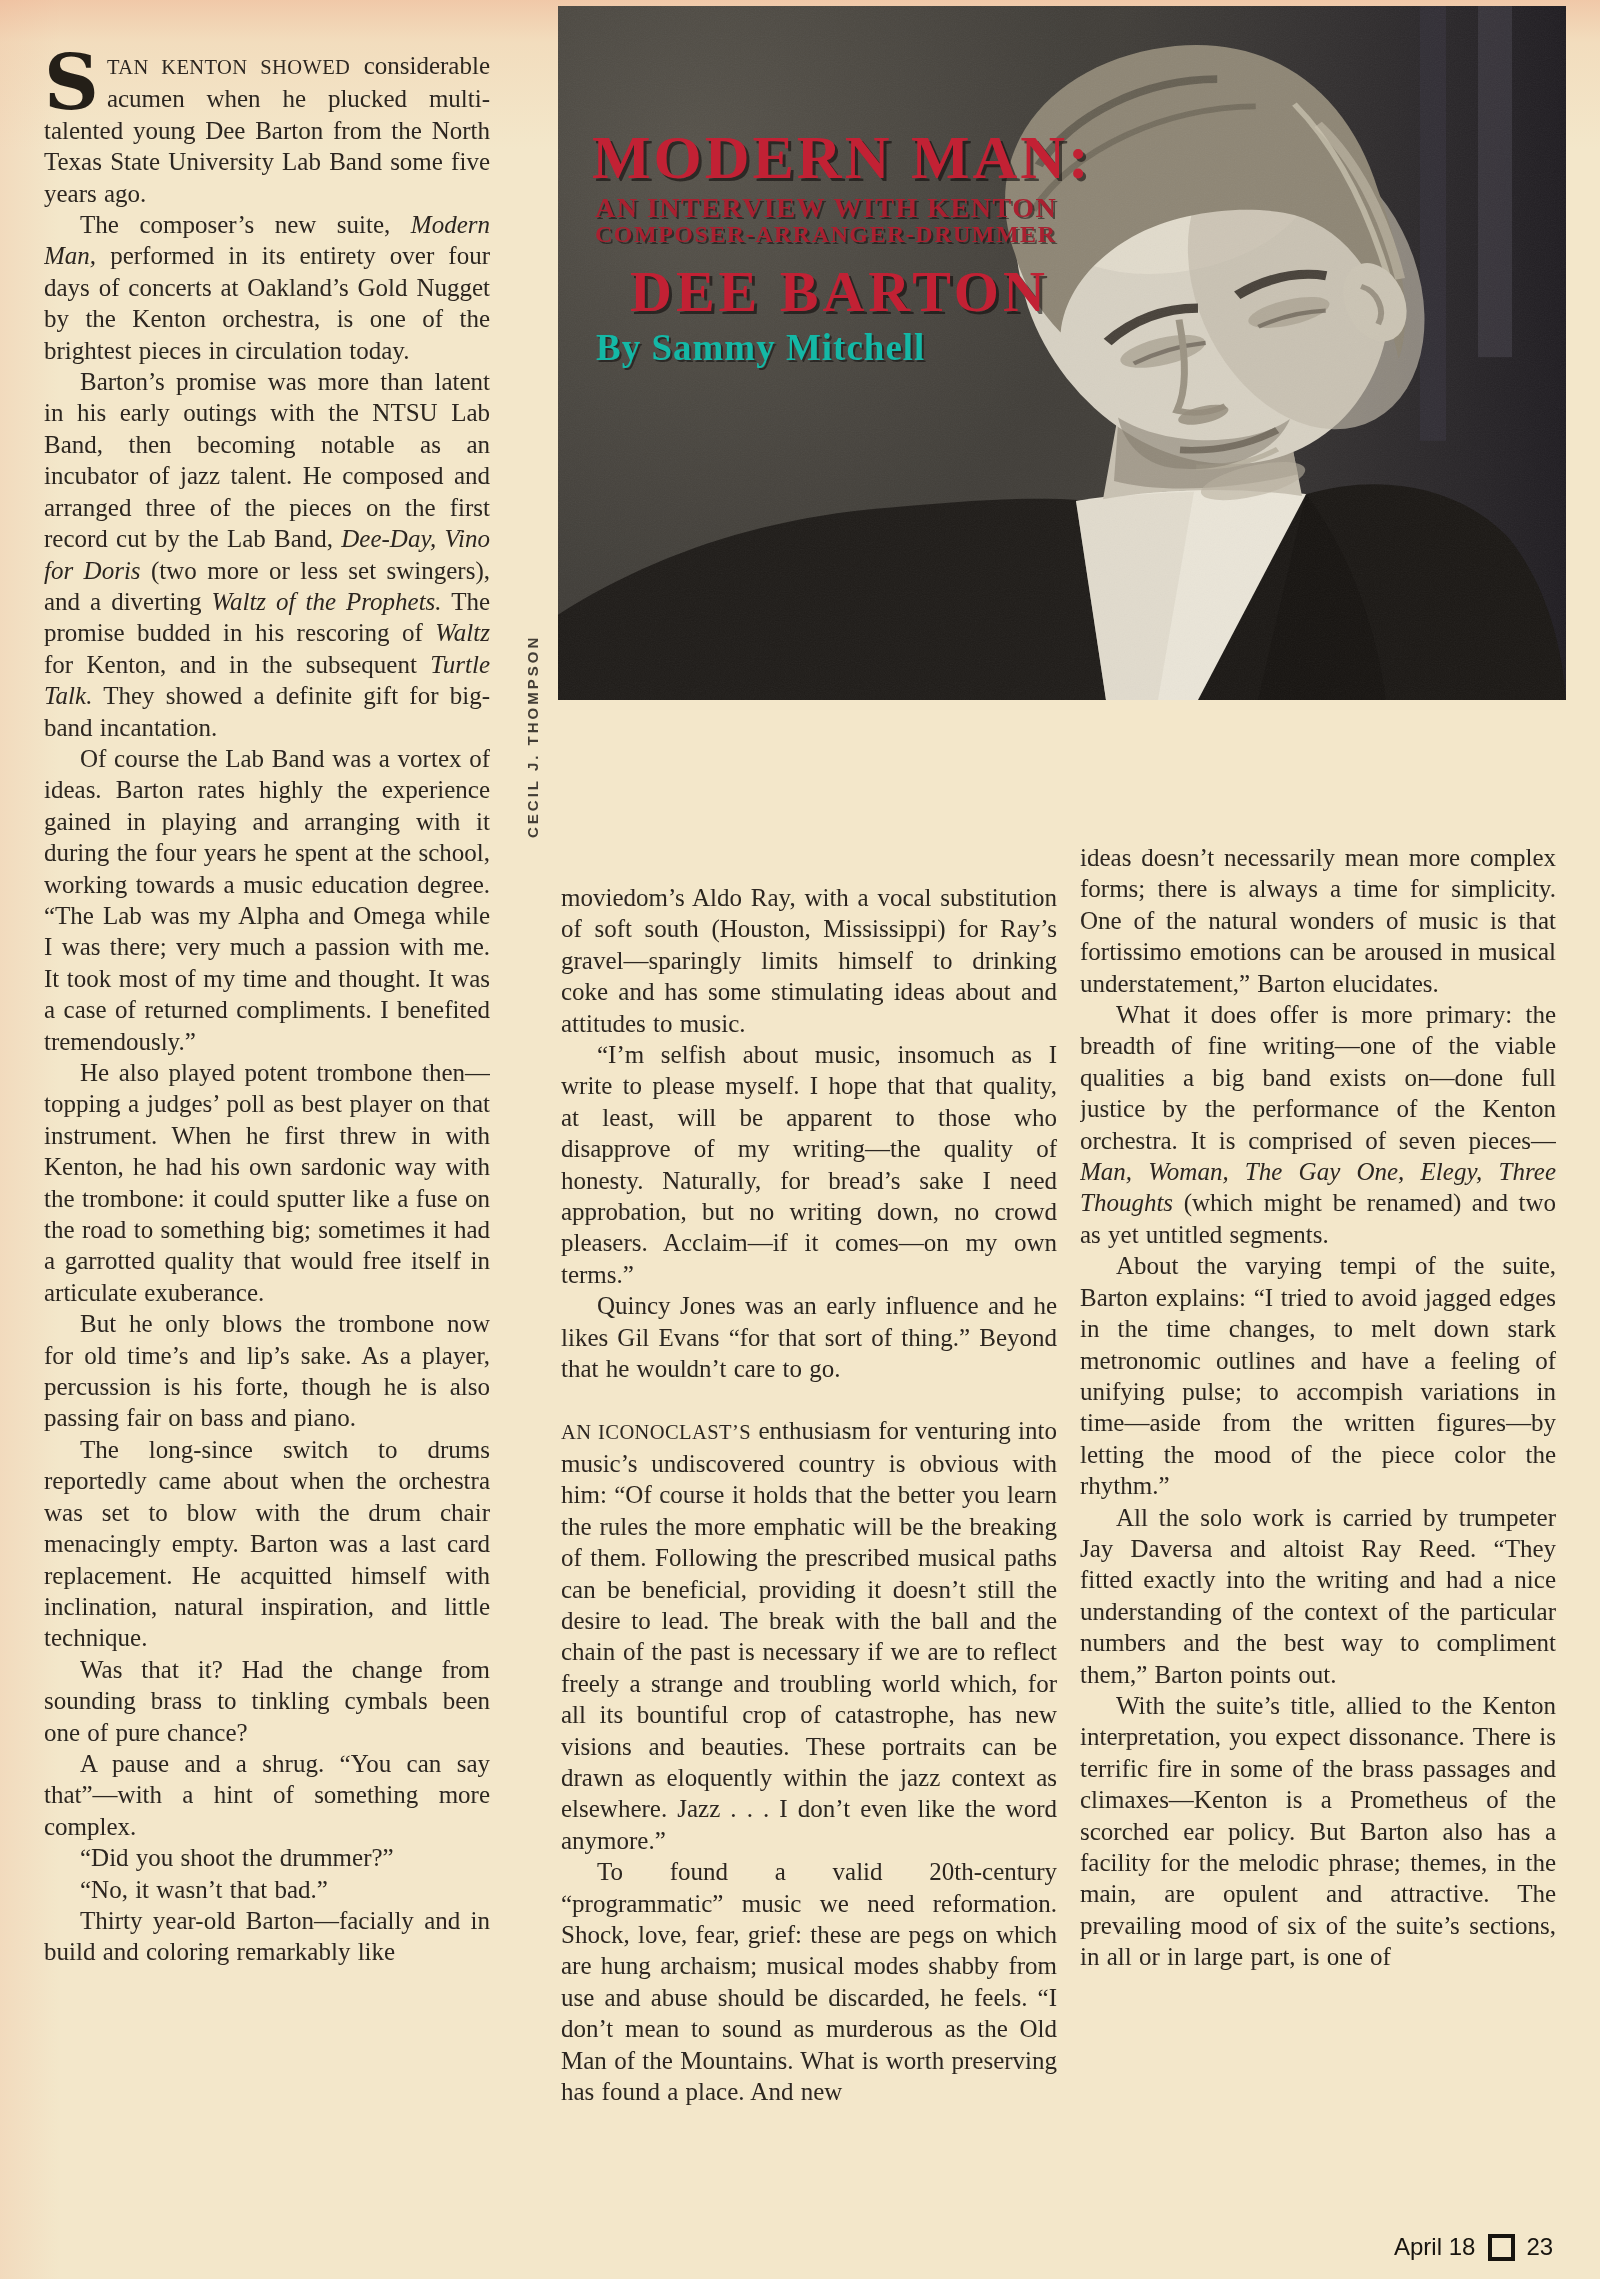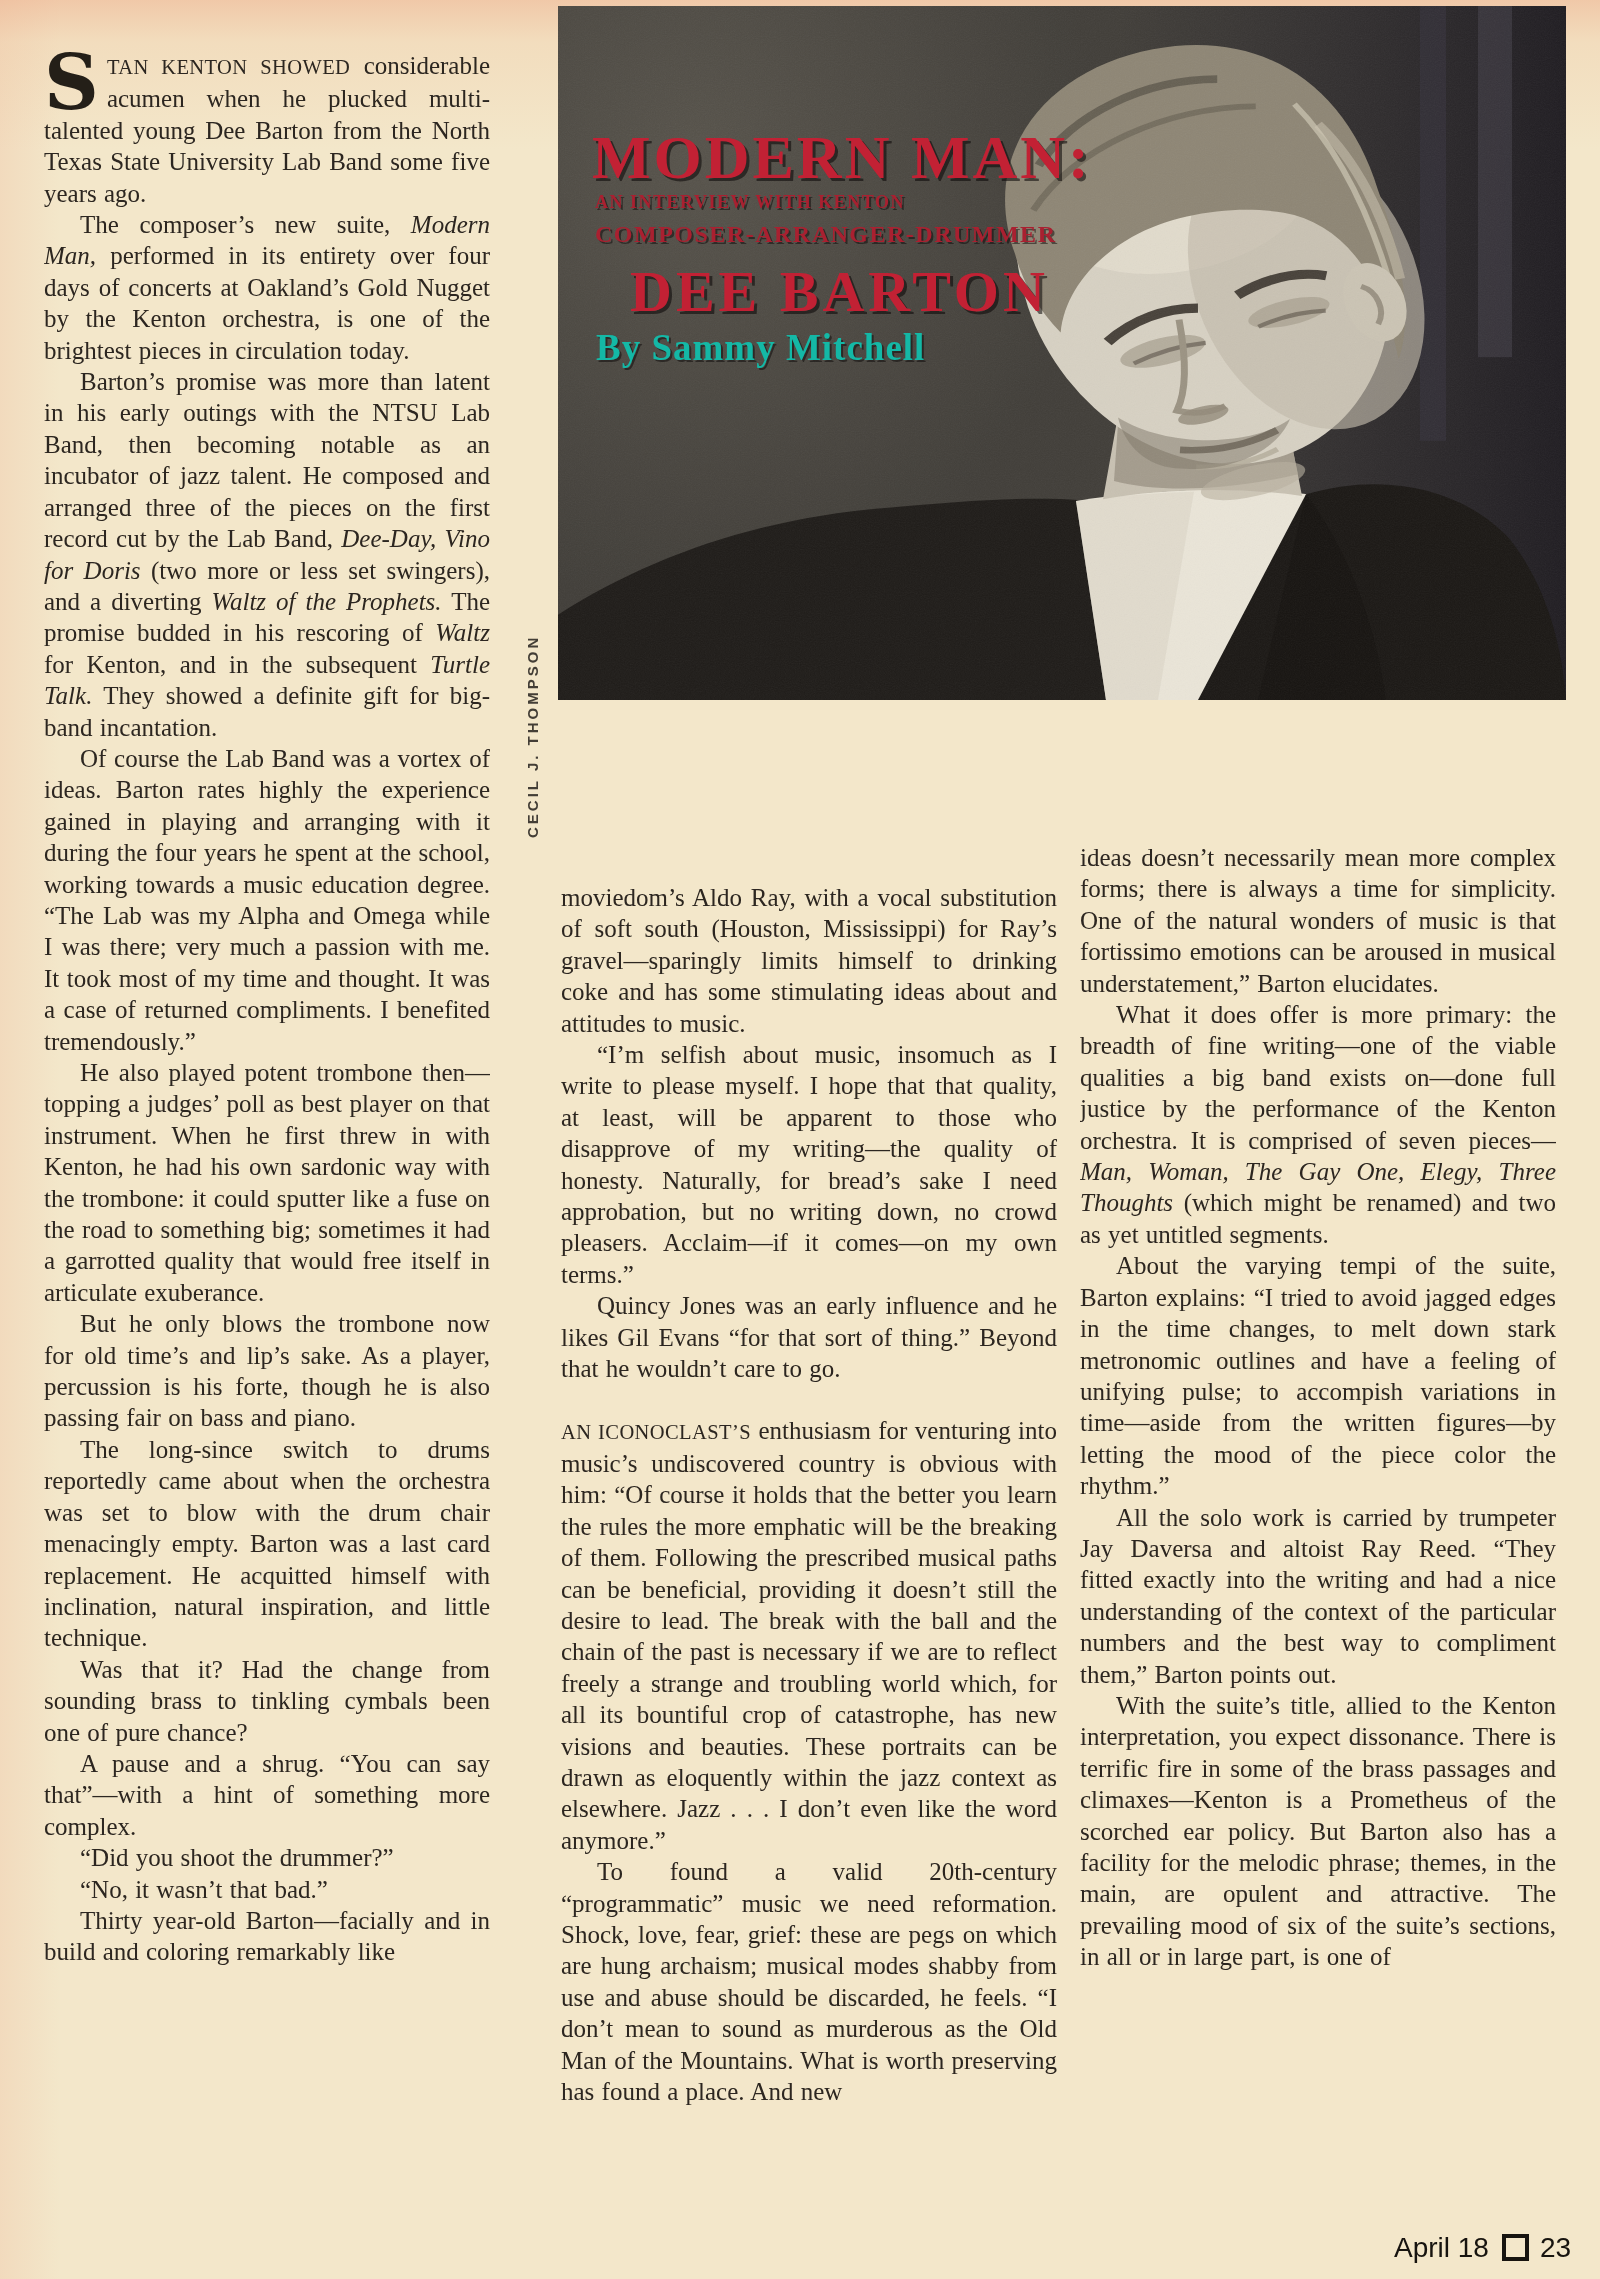--- a/index.html
+++ b/index.html
@@ -31,34 +31,34 @@
     font-size:76px; line-height:58px; padding:4px 8px 0 0; color:#241f18;
   }
   
   .photo {
     position:absolute; left:558px; top:6px; width:1008px; height:694px;
     background:#3c3934; overflow:hidden;
   }
   .photo svg { display:block; width:100%; height:100%; }
   .overlay { position:absolute; font-family:"Liberation Serif", serif; font-weight:bold; white-space:nowrap; }
   .ov-title   { left:34px; top:116px; font-size:62px; letter-spacing:3px; text-shadow:3px 3px 0 rgba(10,5,5,.55); }
-  .ov-kicker1 { left:37px; top:186px; font-size:18px; letter-spacing:1.5px; text-shadow:2px 2px 0 rgba(10,5,5,.5);text-align:center; }
+  .ov-kicker1 { left:37px; top:186px; font-size:28px; letter-spacing:1.5px; text-shadow:2px 2px 0 rgba(10,5,5,.5);text-align:center; }
   .ov-kicker2 { left:37px; top:215px; font-size:24px; letter-spacing:1.5px; text-shadow:2px 2px 0 rgba(10,5,5,.5); }
   .ov-subject { left:34px; top:252px; font-size:58px; letter-spacing:4px; text-shadow:3px 3px 0 rgba(10,5,5,.55);margin-left:38px; }
   .ov-byline  { left:38px; top:320px; font-size:37px; letter-spacing:1px; text-shadow:2px 2px 0 rgba(10,5,5,.5); }
   .photo-credit {
     position:absolute; left:524px; top:616px; height:222px;
     writing-mode:vertical-rl; transform:rotate(180deg);
     font-family:"Liberation Sans", sans-serif; font-size:15px; font-weight:bold;
     letter-spacing:3px; color:#433e36; white-space:nowrap;
   }
   
   .footer {
-    position:absolute; left:1394px; top:2232px; display:flex; align-items:flex-start;
-    font-family:"Liberation Sans", sans-serif; font-size:28px; color:#17140f;
+    position:absolute; left:1394px; top:2232px; display:flex; align-items:flex-end;
+    font-family:"Liberation Sans", sans-serif; font-size:24px; color:#17140f;
   }
   .footer .sq {
     display:inline-block; width:19px; height:19px; border:4px solid #17140f;
     margin:2px 11px 0 13px;
   }
   .footer .pg { font-weight:normal; }
 </style>
 </head>
 <body>
 

